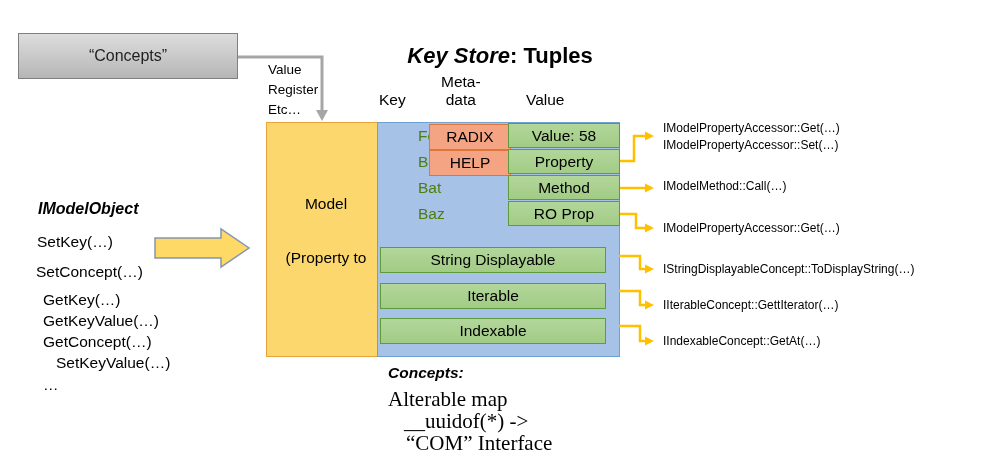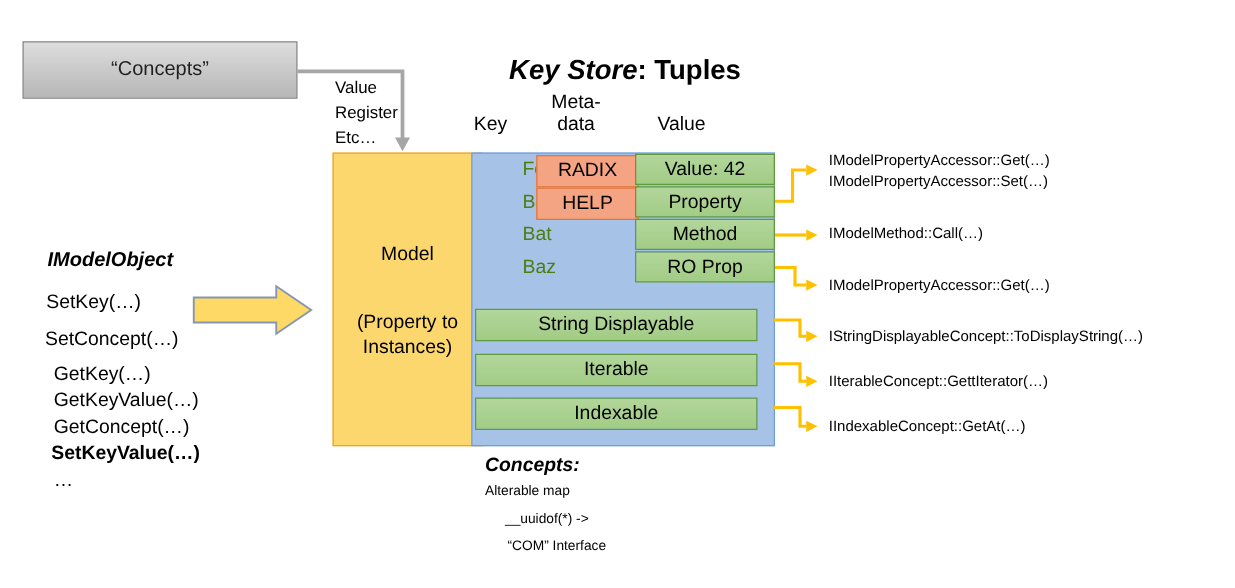--- a/index.html
+++ b/index.html
@@ -62,21 +62,21 @@
 
   
   .left-heading { left:38px; top:200px; font-size:16px; font-weight:bold; font-style:italic; }
   .method-line { font-size:15.5px; }
 
   
   .api-label { left:663px; font-size:12px; white-space:nowrap; }
 
   
   .note-heading { font-size:15.5px; font-weight:bold; font-style:italic; }
-  .note-line { font-size:11px; }
+  .note-line { font-size:21px;font-family:Liberation Serif, serif; }
 
   svg.overlay { position:absolute; left:0; top:0; pointer-events:none; }
 </style>
 </head>
 <body>
 
 <div class="canvas">
 
   <div class="abs provider-box">
     <span>“Concepts”</span>
@@ -96,50 +96,49 @@
   <div class="abs hdr hdr-meta">
     <div>Meta-</div>
     <div>data</div>
   </div>
   <div class="abs hdr hdr-value">Value</div>
 
   <div class="abs model-box">
     <div class="model-name">Model</div>
     <div class="model-note">
       <div>(Property to</div>
-      <div>Instances)</div>
     </div>
   </div>
 
   <div class="abs blue-box"></div>
 
   <div class="abs key-label" style="top:127px;">Foo</div>
   <div class="abs key-label" style="top:153px;">Bar</div>
   <div class="abs key-label" style="top:179px;text-align:center;">Bat</div>
   <div class="abs key-label" style="top:205px;">Baz</div>
 
   <div class="abs meta-box" style="top:124px;">RADIX</div>
   <div class="abs meta-box" style="top:150px;">HELP</div>
 
-  <div class="abs green-box value-box" style="top:123px;">Value: 42</div>
+  <div class="abs green-box value-box" style="top:123px;">Value: 58</div>
   <div class="abs green-box value-box" style="top:149px;">Property</div>
   <div class="abs green-box value-box" style="top:175px;">Method</div>
   <div class="abs green-box value-box" style="top:201px;">RO Prop</div>
 
   <div class="abs green-box concept-bar" style="top:247px;">String Displayable</div>
   <div class="abs green-box concept-bar" style="top:318px;">Indexable</div>
   <div class="abs green-box concept-bar" style="top:283px;">Iterable</div>
 
   <div class="abs left-heading">IModelObject</div>
   <div class="abs method-line" style="left:37px; top:233px;">SetKey(…)</div>
   <div class="abs method-line" style="left:36px; top:263px;">SetConcept(…)</div>
   <div class="abs method-line" style="left:43px; top:291px;">GetKey(…)</div>
   <div class="abs method-line" style="left:43px; top:312px;text-align:right;">GetKeyValue(…)</div>
   <div class="abs method-line" style="left:43px; top:333px;">GetConcept(…)</div>
-  <div class="abs method-line" style="left:41px; top:354px;font-weight:bold;">SetKeyValue(…)</div>
+  <div class="abs method-line" style="left:56px; top:354px;">SetKeyValue(…)</div>
   <div class="abs method-line" style="left:43px; top:376px;">…</div>
 
   <div class="abs api-label" style="top:121px;">IModelPropertyAccessor::Get(…)</div>
   <div class="abs api-label" style="top:138px;">IModelPropertyAccessor::Set(…)</div>
   <div class="abs api-label" style="top:179px;">IModelMethod::Call(…)</div>
   <div class="abs api-label" style="top:221px;">IModelPropertyAccessor::Get(…)</div>
   <div class="abs api-label" style="top:262px;">IStringDisplayableConcept::ToDisplayString(…)</div>
   <div class="abs api-label" style="top:298px;">IIterableConcept::GettIterator(…)</div>
   <div class="abs api-label" style="top:334px;">IIndexableConcept::GetAt(…)</div>
 

